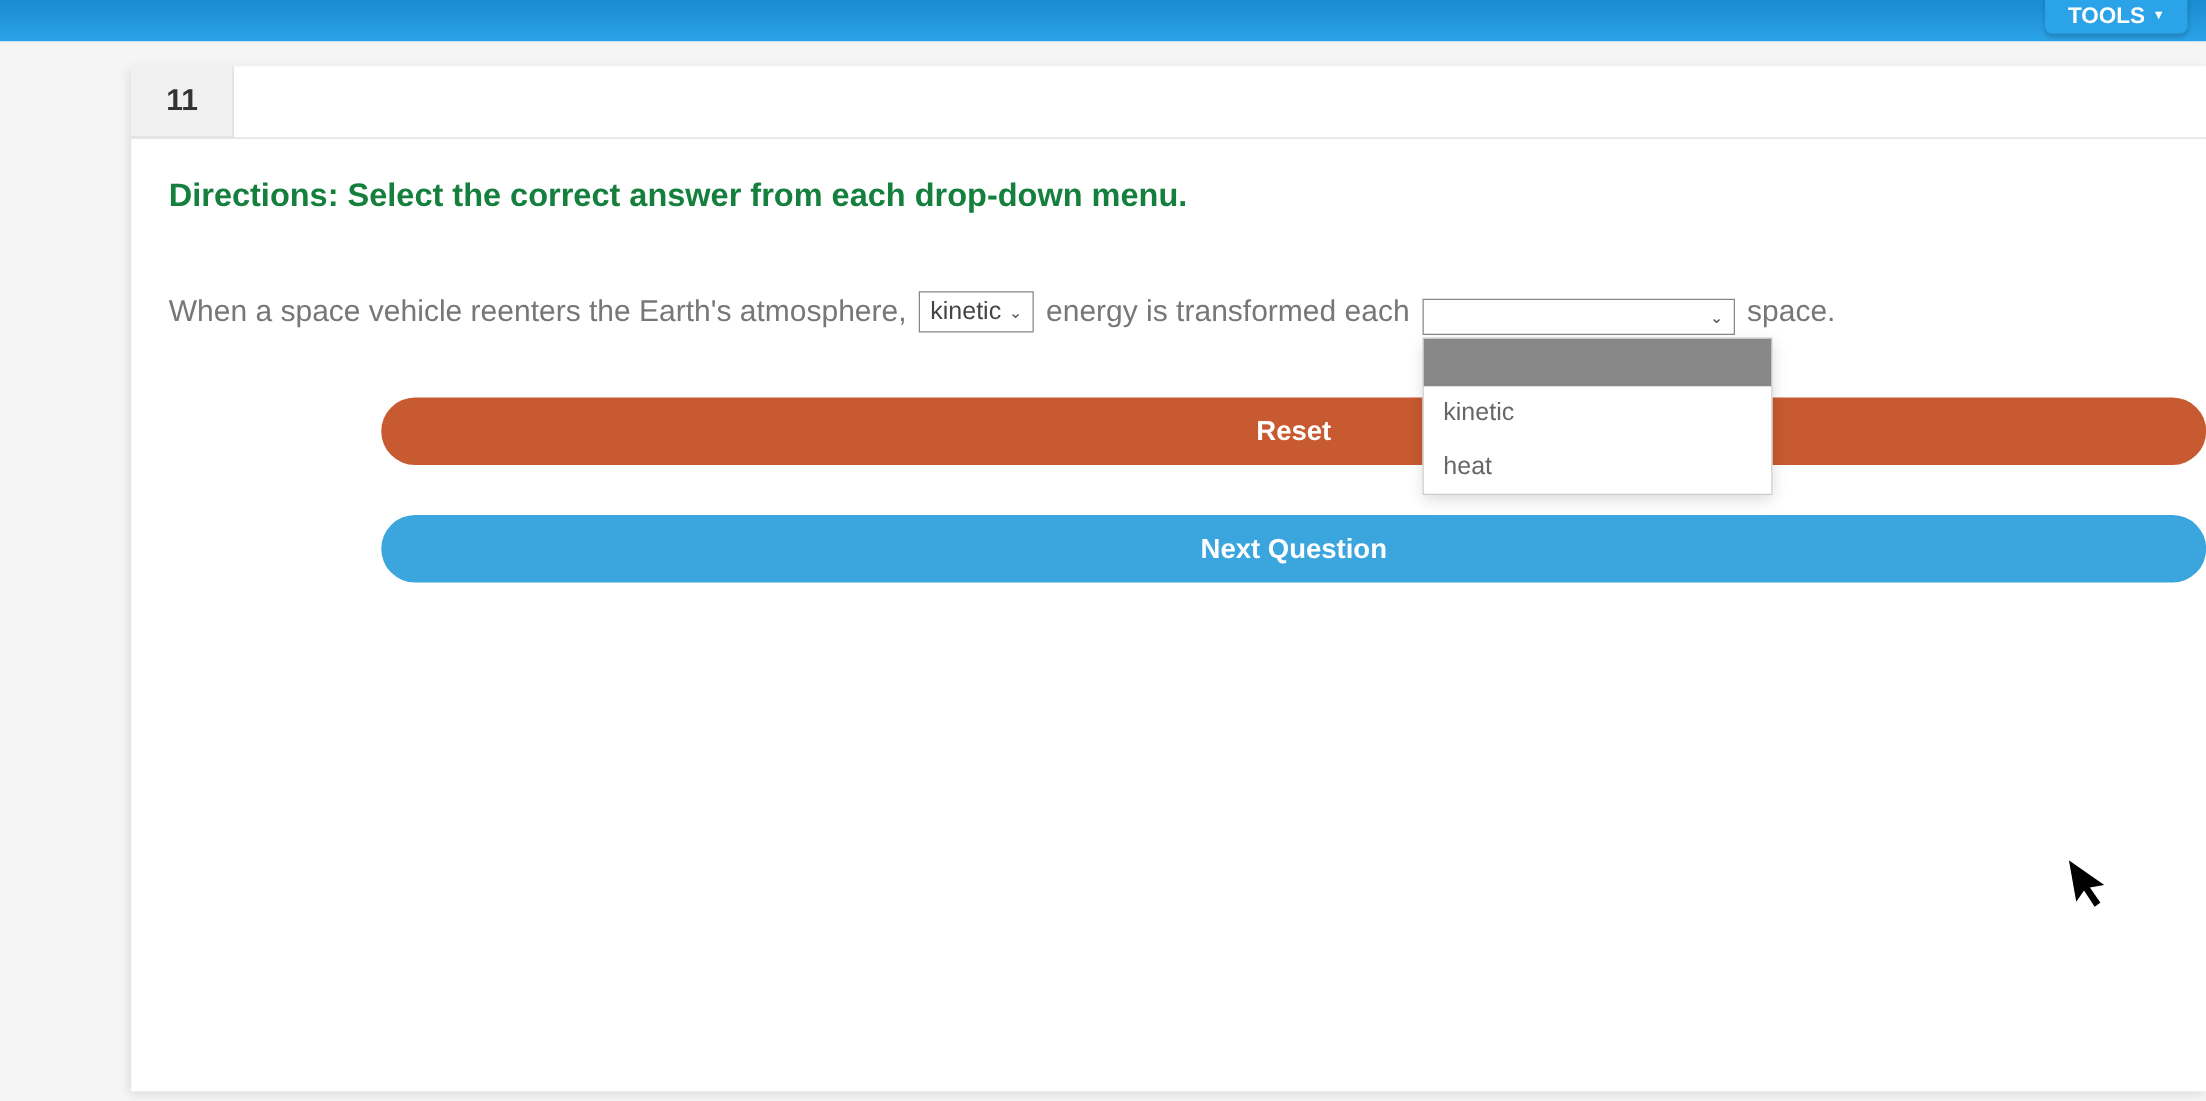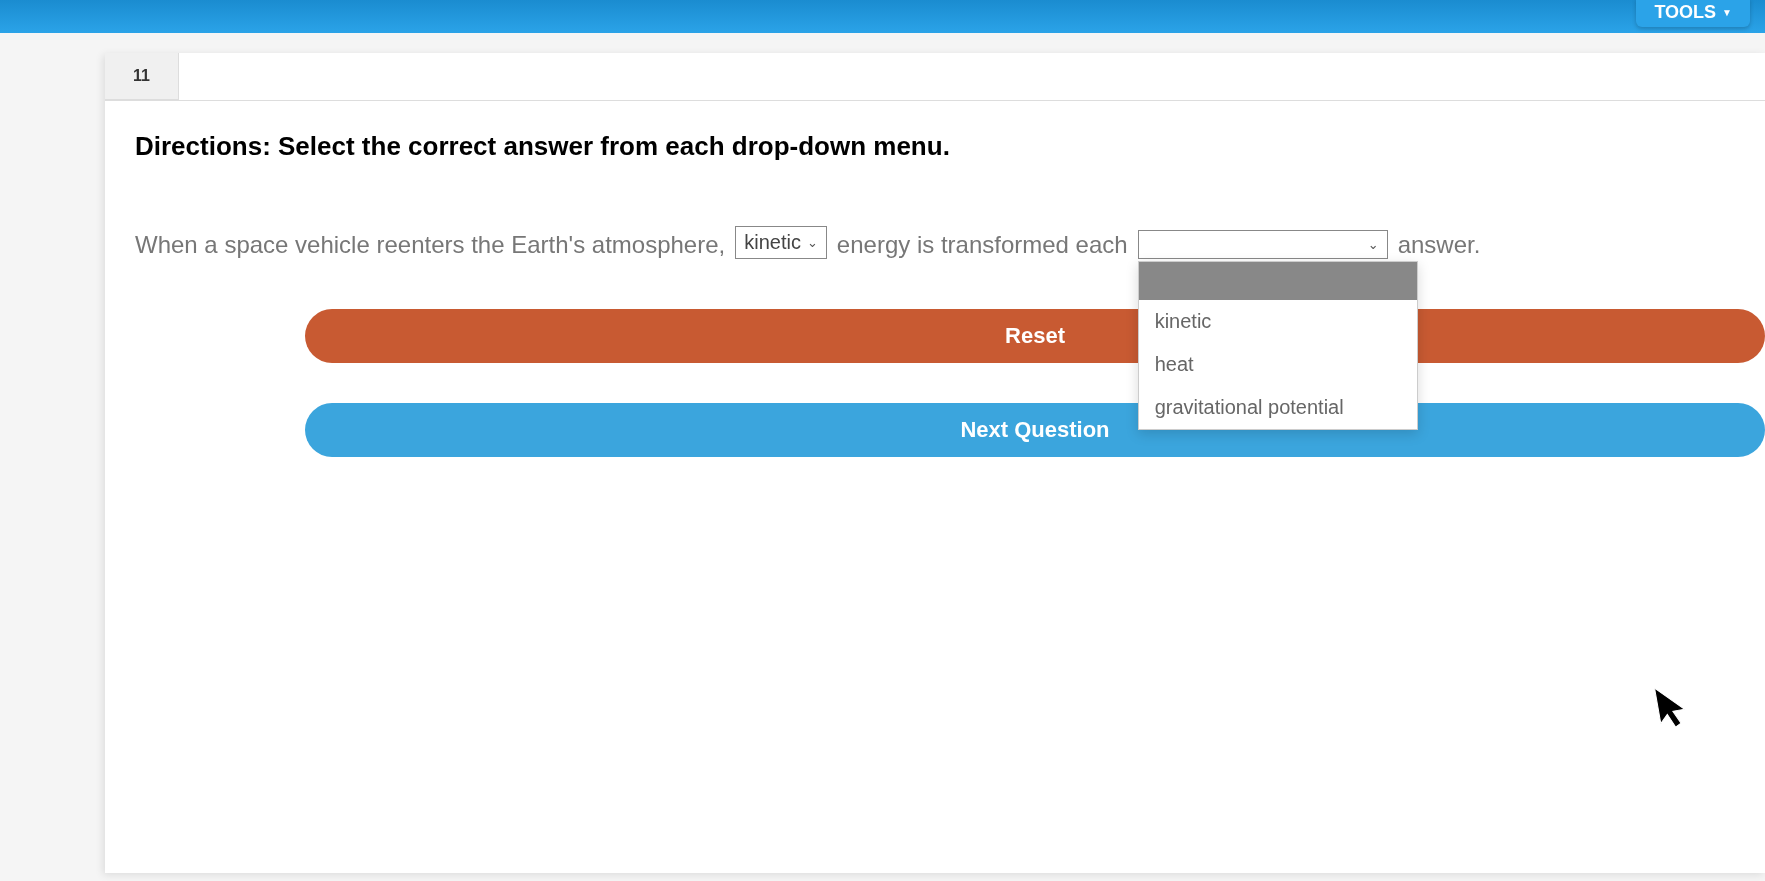--- a/index.html
+++ b/index.html
@@ -47,38 +47,38 @@
       padding: 0;
     }
     .question-header {
       border-bottom: 1px solid #ddd;
       padding: 0;
     }
     .question-number {
       display: inline-block;
       background: #f0f0f0;
       padding: 14px 28px;
-      font-size: 16px;
+      font-size: 24px;
       font-weight: bold;
       color: #333;
       border-right: 1px solid #ddd;
       border-bottom: 1px solid #ddd;
     }
     .directions {
       padding: 30px 30px 10px 30px;
       font-size: 26px;
       font-weight: bold;
-      color: #000000;
+      color: #15803d;
     }
     .question-body {
       padding: 50px 30px 30px 30px;
       font-size: 24px;
       color: #666;
       display: flex;
-      align-items: flex-end;
+      align-items: center;
       flex-wrap: wrap;
       gap: 10px;
     }
     .question-text {
       color: #777;
     }
     .dropdown-select {
       border: 1px solid #888;
       padding: 4px 8px;
       font-size: 20px;
@@ -185,25 +185,24 @@
 
     <span class="dropdown-wrapper">
       <span class="dropdown-select wide">
         <span></span>
         <span class="dropdown-chevron">⌄</span>
       </span>
       <div class="dropdown-menu">
         <div class="dropdown-option blank"></div>
         <div class="dropdown-option">kinetic</div>
         <div class="dropdown-option">heat</div>
-        <div class="dropdown-option">gravitational potential</div>
       </div>
     </span>
 
-    <span class="question-text">answer.</span>
+    <span class="question-text">space.</span>
   </div>
 
   <div class="button-row">
     <button class="btn btn-reset">Reset</button>
     <button class="btn btn-next">Next Question</button>
   </div>
 </div>
 
 <div class="cursor-icon">
   <svg width="40" height="48" viewBox="0 0 40 48">

